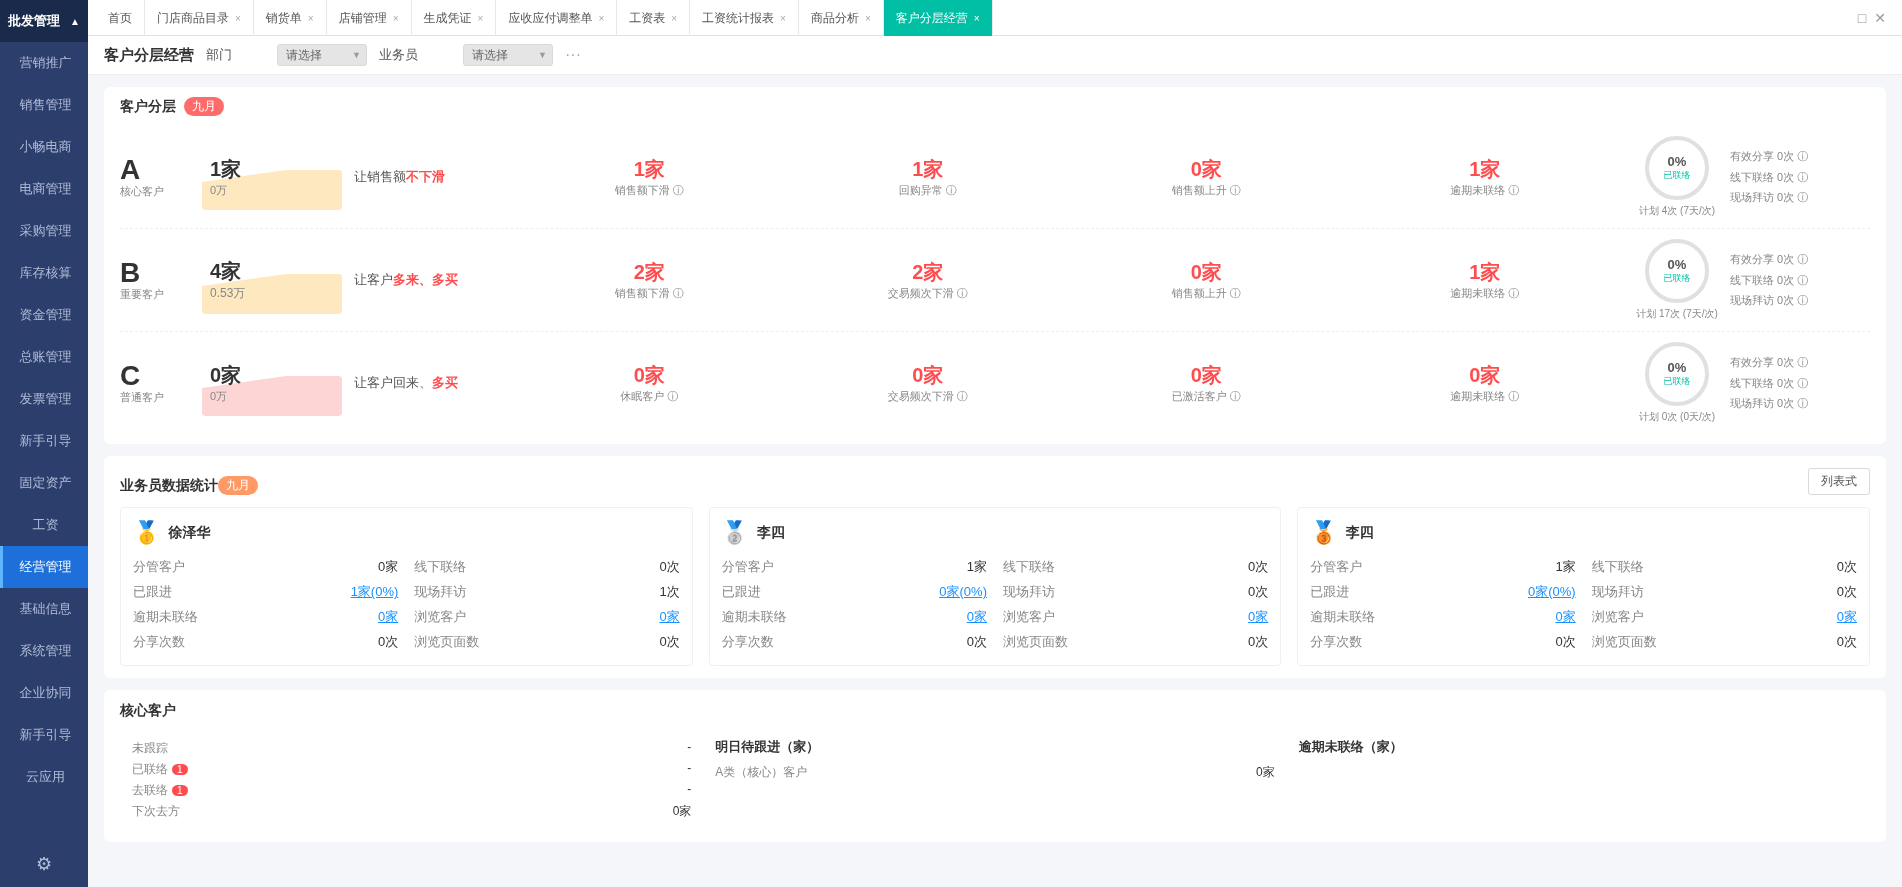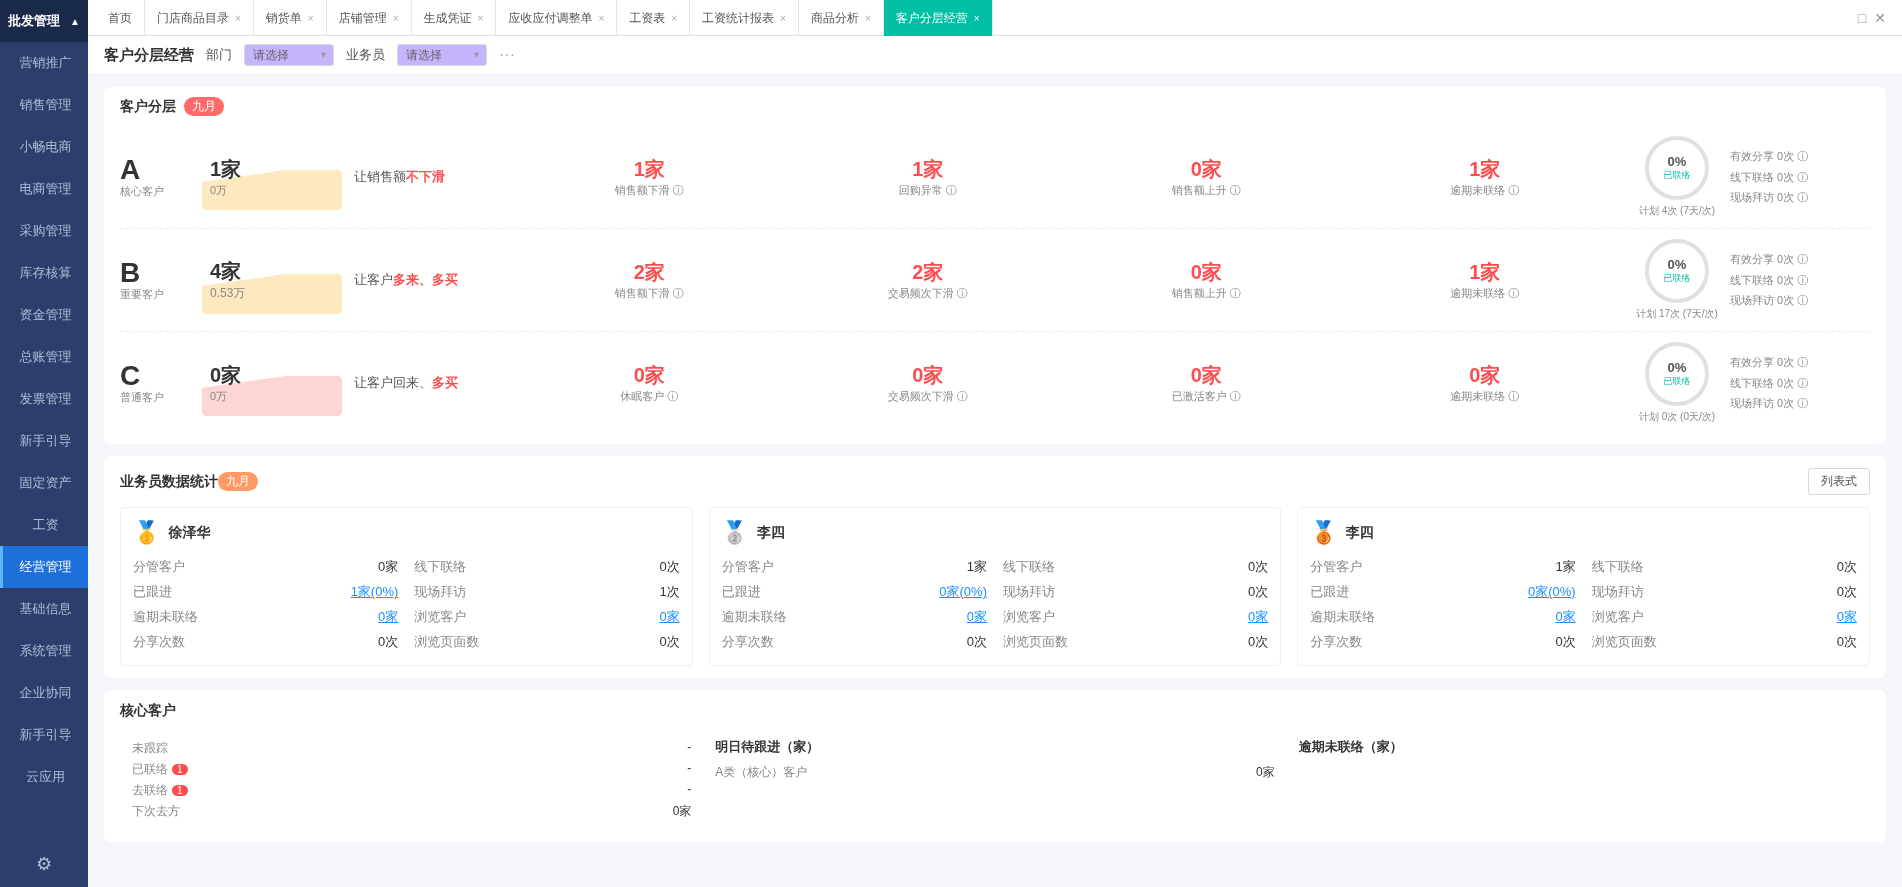--- a/index.html
+++ b/index.html
@@ -90,26 +90,27 @@
       flex-shrink: 0;
     }
     .toolbar-title { font-size: 15px; font-weight: bold; color: #333; }
     .toolbar-label { font-size: 13px; color: #555; }
     .toolbar-select {
       border: 1px solid #d9d9d9;
       border-radius: 3px;
       padding: 3px 24px 3px 8px;
       font-size: 12px;
       color: #666;
-      background: #c4b5fd;
+      background: #e5e5e5;
       appearance: none;
       -webkit-appearance: none;
       min-width: 90px;
       cursor: pointer;
       position: relative;
+      margin-left: 33px;
     }
     .select-wrap { position: relative; display: inline-block; }
     .select-wrap::after { content: '▼'; position: absolute; right: 6px; top: 50%; transform: translateY(-50%); font-size: 9px; color: #999; pointer-events: none; }
     .toolbar-dots { color: #aaa; font-size: 16px; cursor: pointer; }
 
     
     #content {
       flex: 1;
       overflow-y: auto;
       padding: 12px 16px;
@@ -151,21 +152,21 @@
     .tier-grade {
       font-size: 28px;
       font-weight: bold;
       color: #333;
       line-height: 1;
     }
     .tier-name { font-size: 11px; color: #888; }
 
     
     .biz-section { background: #fff; border-radius: 6px; padding: 12px 16px; margin-bottom: 12px; }
-    .biz-header { display: flex; align-items: center; margin-bottom: 12px; }
+    .biz-header { display: flex; align-items: flex-end; margin-bottom: 12px; }
     .list-btn {
       margin-left: auto;
       border: 1px solid #d9d9d9;
       background: #fff;
       border-radius: 3px;
       padding: 4px 12px;
       font-size: 12px;
       color: #555;
       cursor: pointer;
     }

